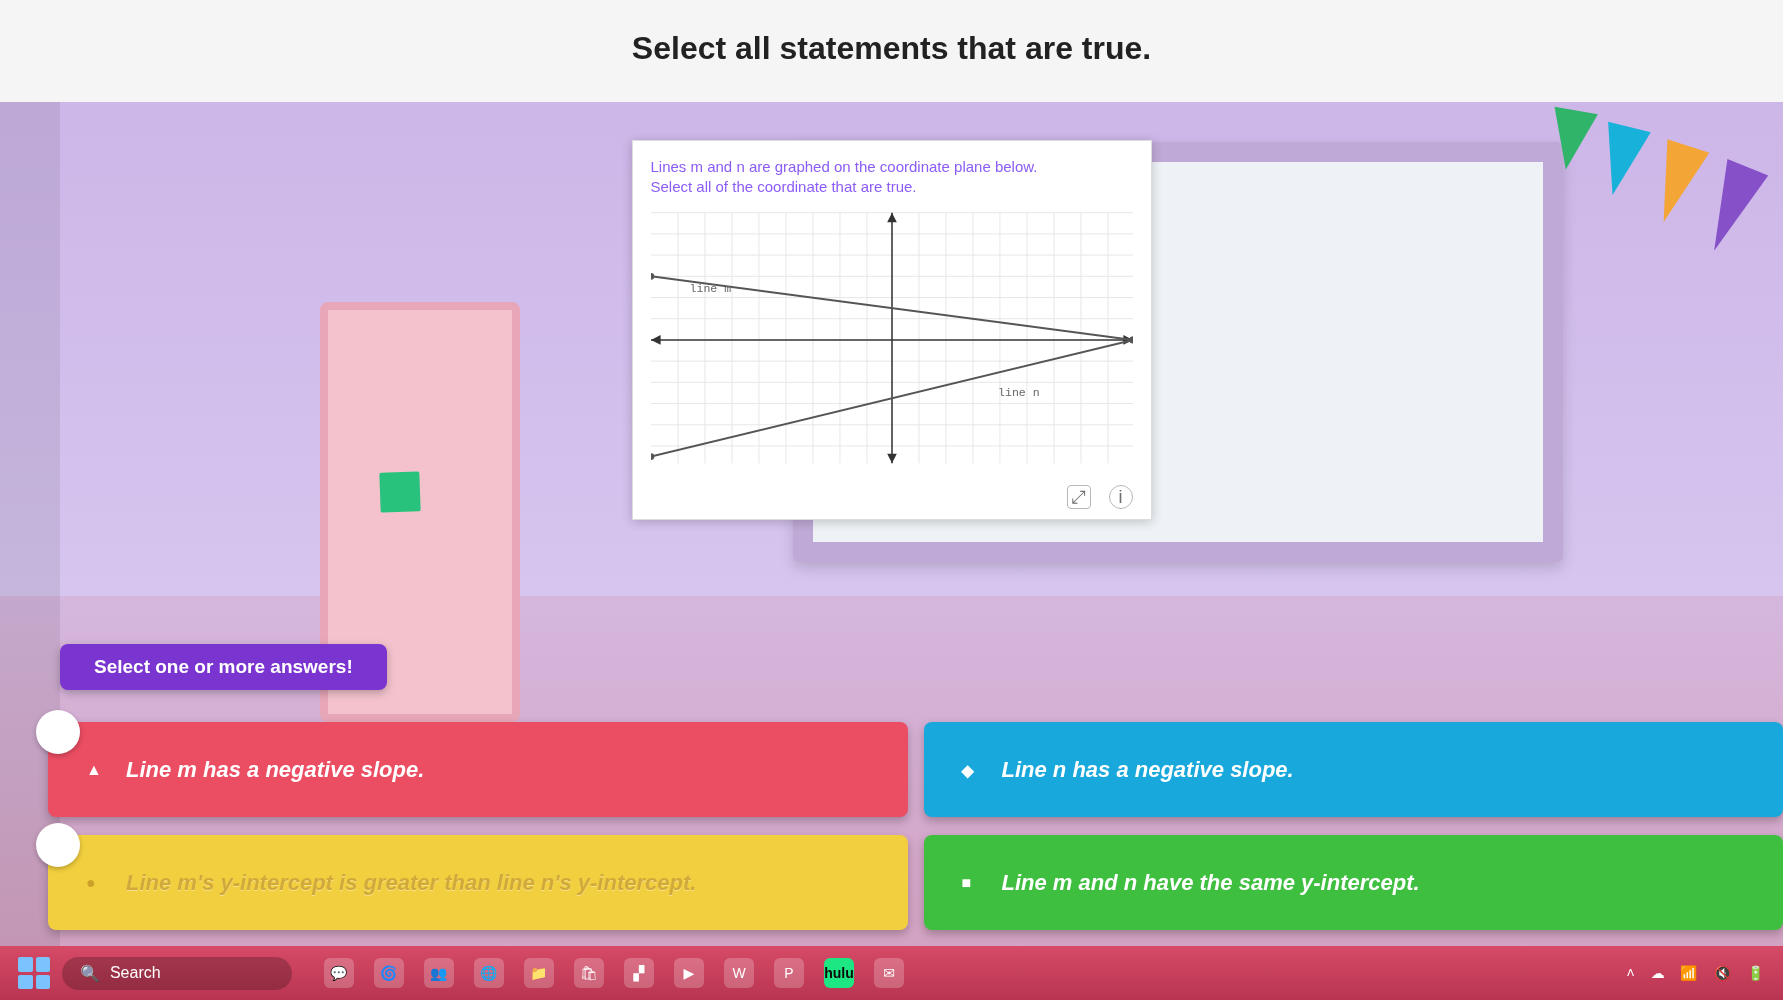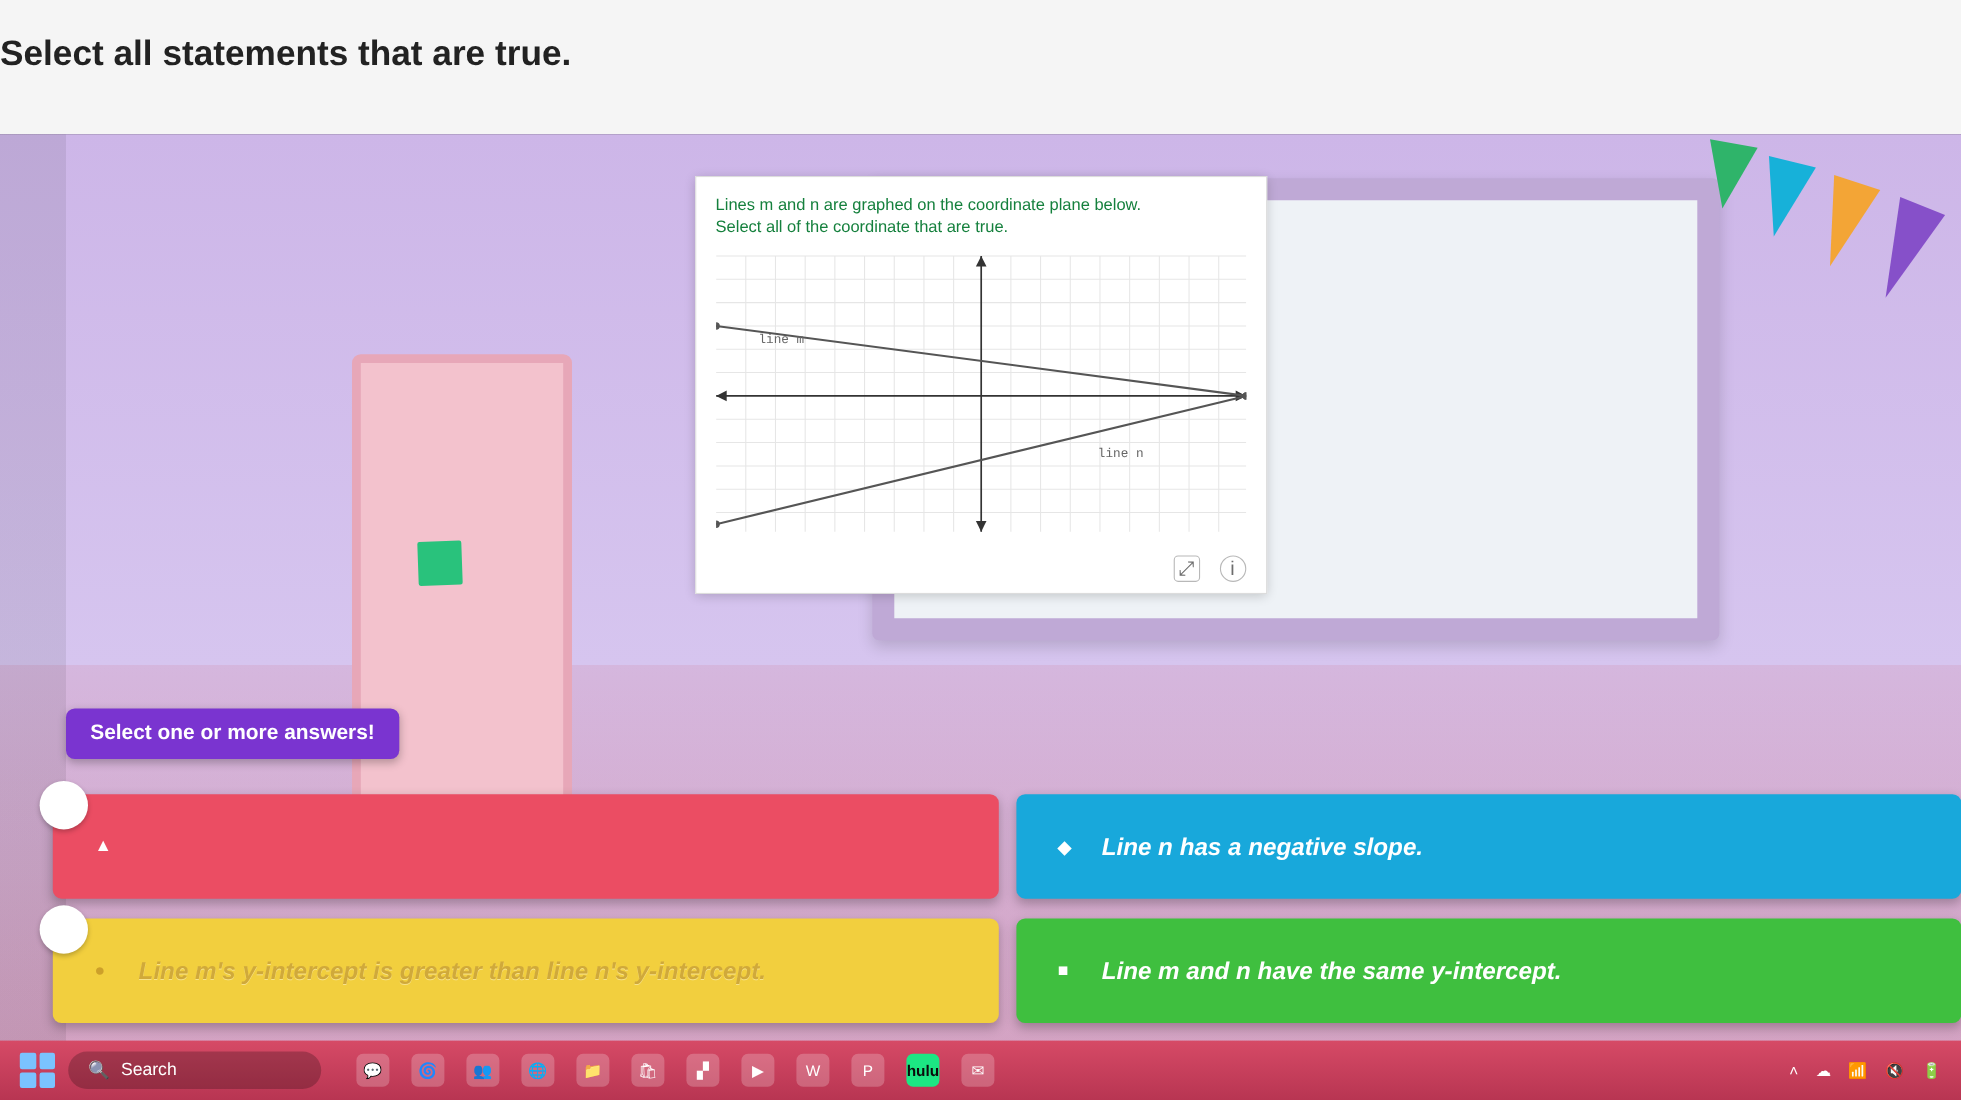--- a/index.html
+++ b/index.html
@@ -11,22 +11,22 @@
   background: #222;
 }
 .viewport {
   width: 100%;
   height: 100%;
   display: flex;
   flex-direction: column;
 }
 .header {
   background: #f5f5f5;
-  padding: 30px 0 55px;
-  text-align: left;
+  padding: 30px 0 35px;
+  text-align: center;
 }
 .header h1 {
   font-size: 32px;
   font-weight: 700;
   color: #222;
 }
 .scene-wrap {
   flex: 1;
   position: relative;
   background: linear-gradient(180deg,#cdb6e8 0%,#d6c5ef 55%,#d4a7c6 100%);
@@ -61,30 +61,30 @@
 .qcard{
   position:absolute;
   left:50%; transform:translateX(-50%);
   top:38px;
   width:520px; height:380px;
   background:#fff;
   border:1px solid #dcdcdc;
   box-shadow:0 2px 10px rgba(0,0,0,.2);
   padding:16px 18px 10px;
 }
-.qcard .qtext{font-size:15px;color:#15803d;line-height:1.35;margin-bottom:10px;}
+.qcard .qtext{font-size:15px;color:#8b5cf6;line-height:1.35;margin-bottom:10px;}
 .qcard .chart{width:100%;height:260px;position:relative;font-family:Liberation Mono, monospace;}
 .qcard .tools{position:absolute;right:18px;bottom:10px;display:flex;gap:18px;color:#6d6d6d;font-size:18px;}
 .tool{display:inline-flex;align-items:center;justify-content:center;width:24px;height:24px;border:1px solid #b8b8b8;border-radius:4px;}
 .tool.round{border-radius:50%;}
 
 .hint{
   position:absolute;left:60px;bottom:310px;
   background:#7a34d0;color:#fff;font-weight:600;
-  padding:12px 22px;border-radius:8px;font-size:19px;
+  padding:12px 34px;border-radius:8px;font-size:19px;
   box-shadow:0 3px 8px rgba(0,0,0,.25);
 }
 
 .answers{
   position:absolute;left:48px;right:0;bottom:70px;
   display:grid;grid-template-columns:1fr 1fr;grid-auto-rows:95px;gap:18px 16px;
 }
 .answer{
   position:relative;border-radius:8px;display:flex;align-items:center;
   padding:0 30px 0 78px;color:#fff;font-size:22px;font-weight:700;font-style:italic;
@@ -196,20 +196,21 @@
     </div>
 
     <div class="hint">
       <span>Select one or more answers!</span>
     </div>
 
     <div class="answers">
       <div class="answer a-red">
         <span class="radio"></span>
         <span class="shape">▲</span>
+        <span class="txt">Line m has a negative slope.</span>
       </div>
       <div class="answer a-blue">
         <span class="shape">◆</span>
         <span class="txt">Line n has a negative slope.</span>
       </div>
       <div class="answer a-yellow">
         <span class="radio"></span>
         <span class="shape">●</span>
         <span class="txt">Line m's y-intercept is greater than line n's y-intercept.</span>
       </div>

